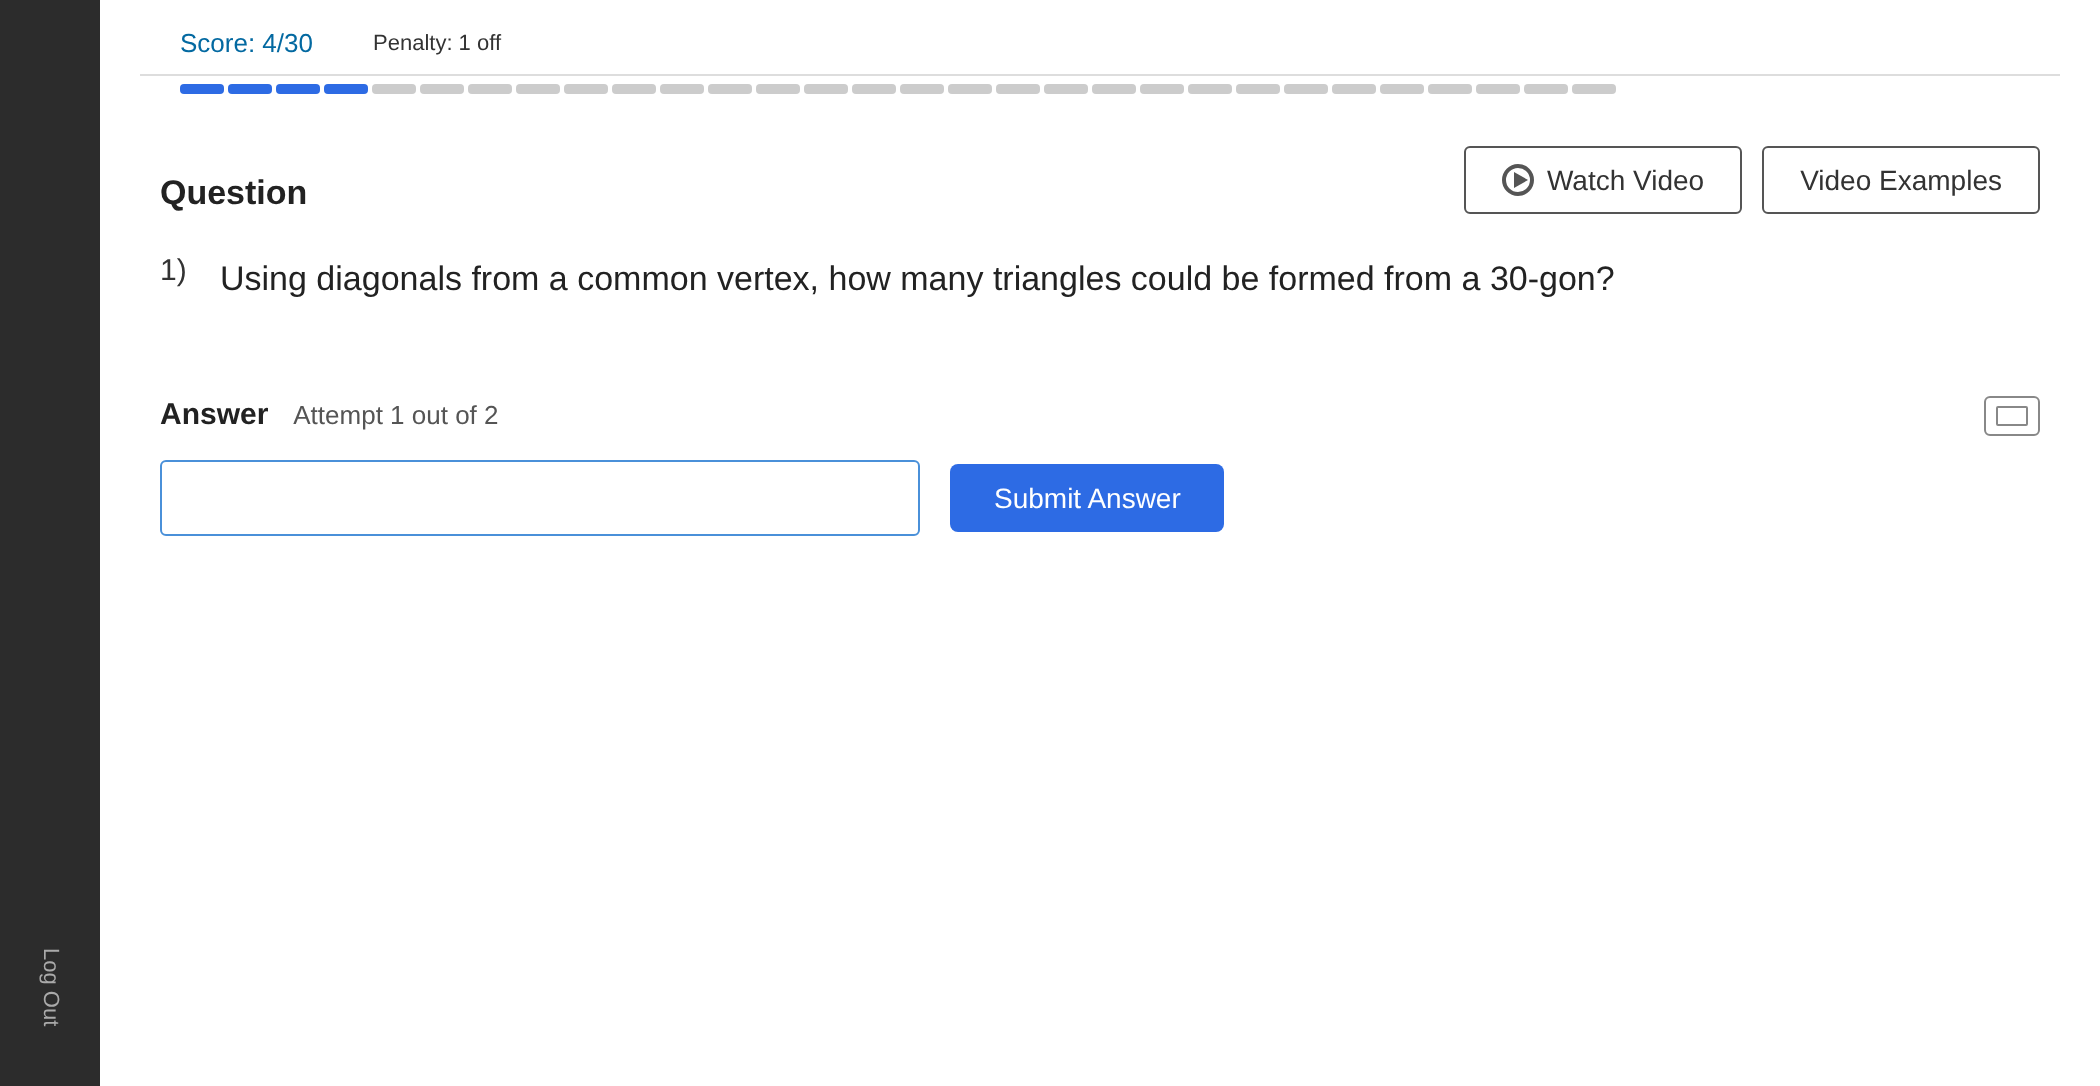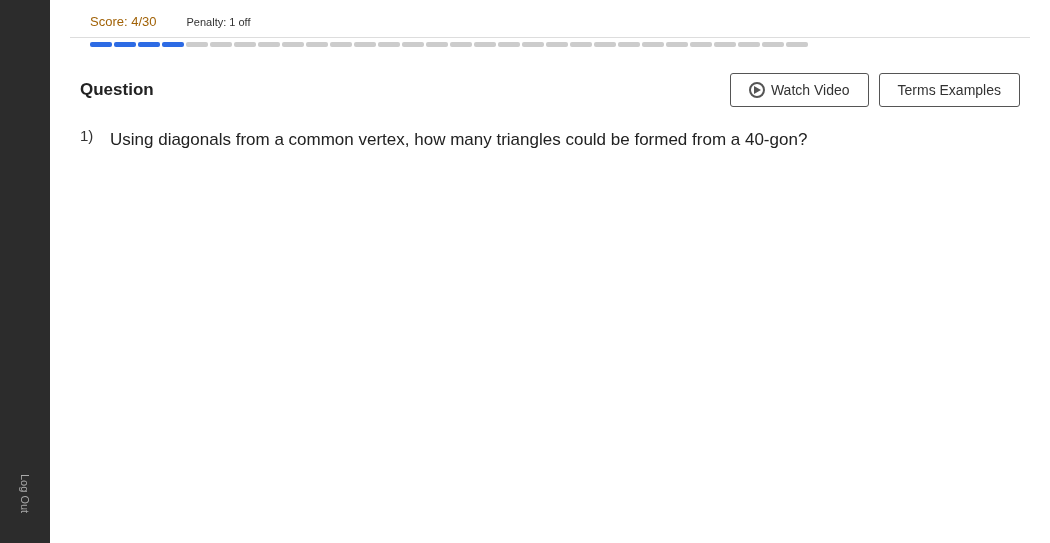--- a/index.html
+++ b/index.html
@@ -52,21 +52,21 @@
       background: #fff;
       padding: 8px 20px;
       display: flex;
       align-items: center;
       gap: 30px;
       border-bottom: 1px solid #ddd;
     }
 
     .score-text {
       font-size: 13px;
-      color: #a16207;
+      color: #0369a1;
       font-weight: 500;
     }
 
     .penalty-text {
       font-size: 11px;
       color: #333;
     }
 
     .progress-bar-container {
       display: flex;
@@ -94,21 +94,21 @@
     .question-area {
       background: #fff;
       margin: 0;
       padding: 20px 30px;
       flex: 1;
     }
 
     .question-header {
       display: flex;
       justify-content: space-between;
-      align-items: center;
+      align-items: flex-end;
       margin-bottom: 20px;
     }
 
     .question-label {
       font-size: 17px;
       font-weight: bold;
       color: #222;
     }
 
     .header-buttons {
@@ -325,27 +325,44 @@
     <div class="question-header">
       <span class="question-label">Question</span>
       <div class="header-buttons">
         <button class="btn-watch-video">
           <span class="play-circle">
             <span class="play-triangle"></span>
           </span>
           <span>Watch Video</span>
         </button>
         <button class="btn-show-examples">
-          <span>Terms Examples</span>
+          <span>Video Examples</span>
         </button>
       </div>
     </div>
 
     <div class="question-row">
       <span class="question-num-label">1)</span>
-      <span class="question-text">Using diagonals from a common vertex, how many triangles could be formed from a 40-gon?</span>
+      <span class="question-text">Using diagonals from a common vertex, how many triangles could be formed from a 30-gon?</span>
     </div>
 
+    <div class="answer-section">
+      <div class="answer-label-row">
+        <div>
+          <span class="answer-label">Answer</span>
+          <span class="attempt-text">Attempt 1 out of 2</span>
+        </div>
+        <div class="keyboard-icon">
+          <div class="keyboard-icon-inner"></div>
+        </div>
+      </div>
+      <div class="answer-input-row">
+        <input class="answer-input" type="text" placeholder="" style="">
+        <button class="btn-submit">
+          <span>Submit Answer</span>
+        </button>
+      </div>
+    </div>
 
   </div>
 
 
 </div>
 
 </body></html>

